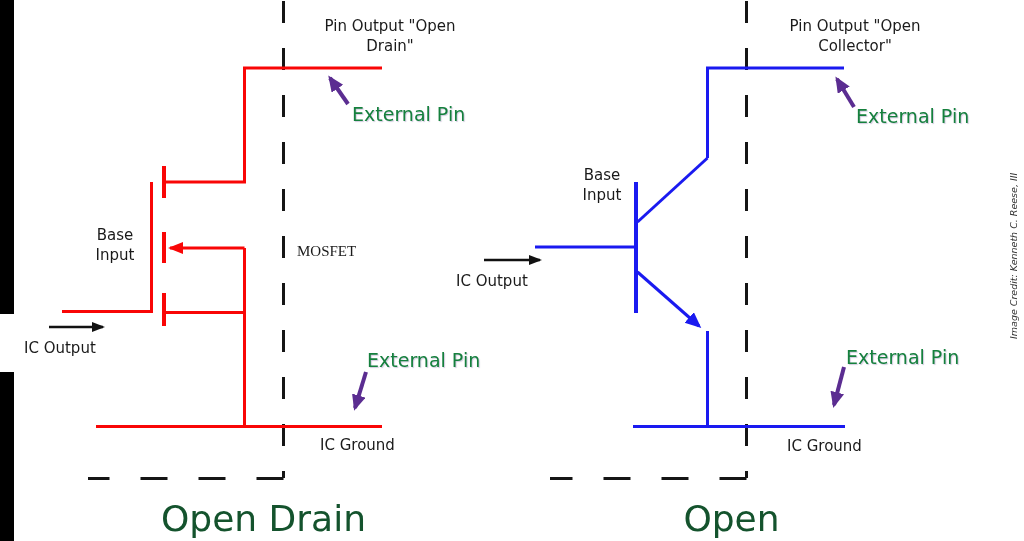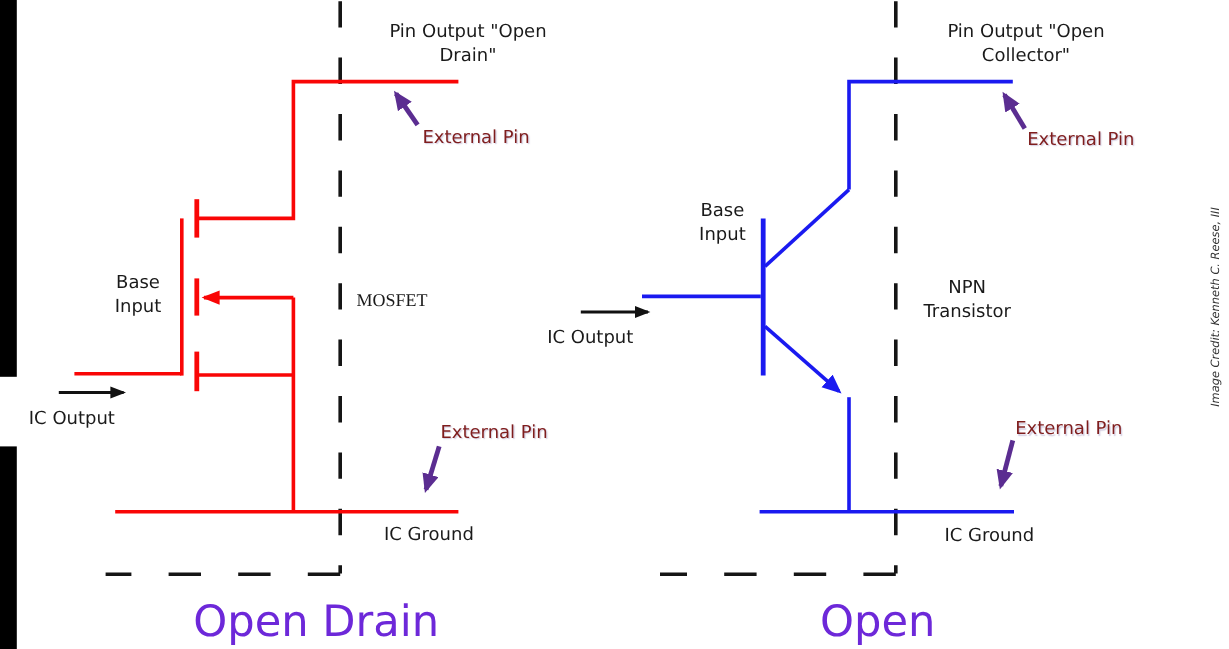--- a/index.html
+++ b/index.html
@@ -11,26 +11,26 @@
   .edge-bar.top{top:0;height:314px;}
   .edge-bar.bottom{top:372px;height:169px;}
   svg.wires{position:absolute;left:0;top:0;}
   .lbl{
     position:absolute;font-size:15px;line-height:20px;white-space:pre-line;
     color:#1a1a1a;
   }
   .center{text-align:center;}
   .nowrap{white-space:nowrap;}
   .purple{
-    color:#7f1d1d;white-space:nowrap;font-size:15px;
+    color:#15803d;white-space:nowrap;font-size:19px;
     text-shadow:1px 1px 1px rgba(120,100,160,0.35);
   }
   .title{
     position:absolute;font-size:36px;line-height:40px;text-align:center;
-    color:#6d28d9;letter-spacing:0px;
+    color:#14532d;letter-spacing:0px;
   }
   .credit{
     position:absolute;left:941px;top:261px;width:145px;text-align:center;
     font-size:9.5px;font-style:italic;color:#333;
     transform:rotate(-90deg);white-space:nowrap;
   }
 </style>
 </head>
 <body>
 
@@ -117,22 +117,20 @@
   <div class="title" style="left:133px;top:499px;width:261px;">Open Drain</div>
 
   <div class="lbl center" style="left:770px;top:16px;width:170px;">Pin Output "Open
 Collector"</div>
 
   <div class="lbl purple" style="left:856px;top:106px;">External Pin</div>
 
   <div class="lbl center" style="left:562px;top:165px;width:80px;">Base
 Input</div>
 
-  <div class="lbl center" style="left:726px;top:229px;width:160px;">NPN
-Transistor</div>
 
   <div class="lbl nowrap" style="left:456px;top:271px;">IC Output</div>
 
   <div class="lbl purple" style="left:846px;top:347px;">External Pin</div>
 
   <div class="lbl nowrap" style="left:787px;top:436px;">IC Ground</div>
 
   <div class="title" style="left:601px;top:499px;width:261px;">Open Collector</div>
 
   <div class="credit">Image Credit: Kenneth C. Reese, III</div>

